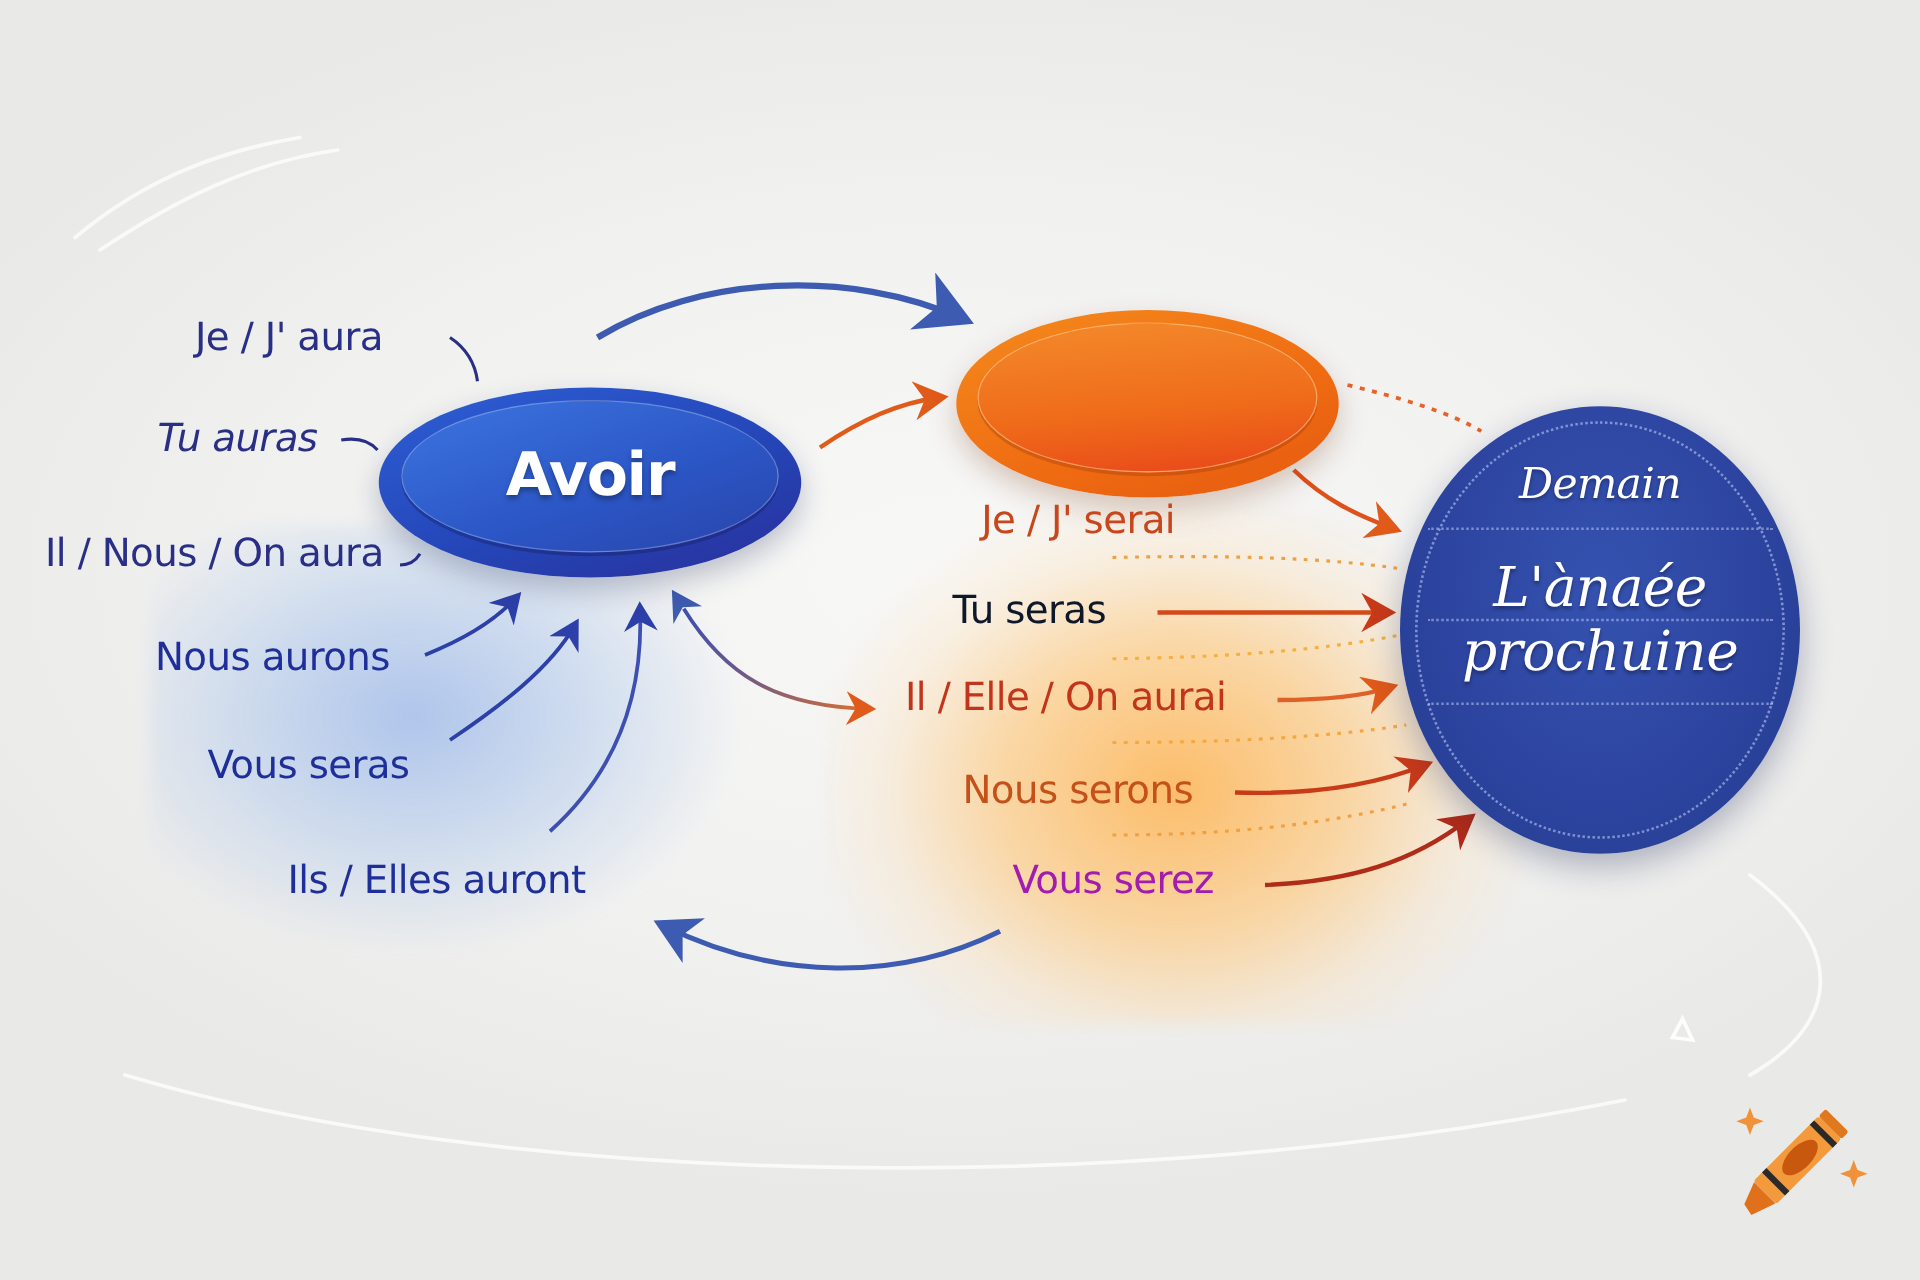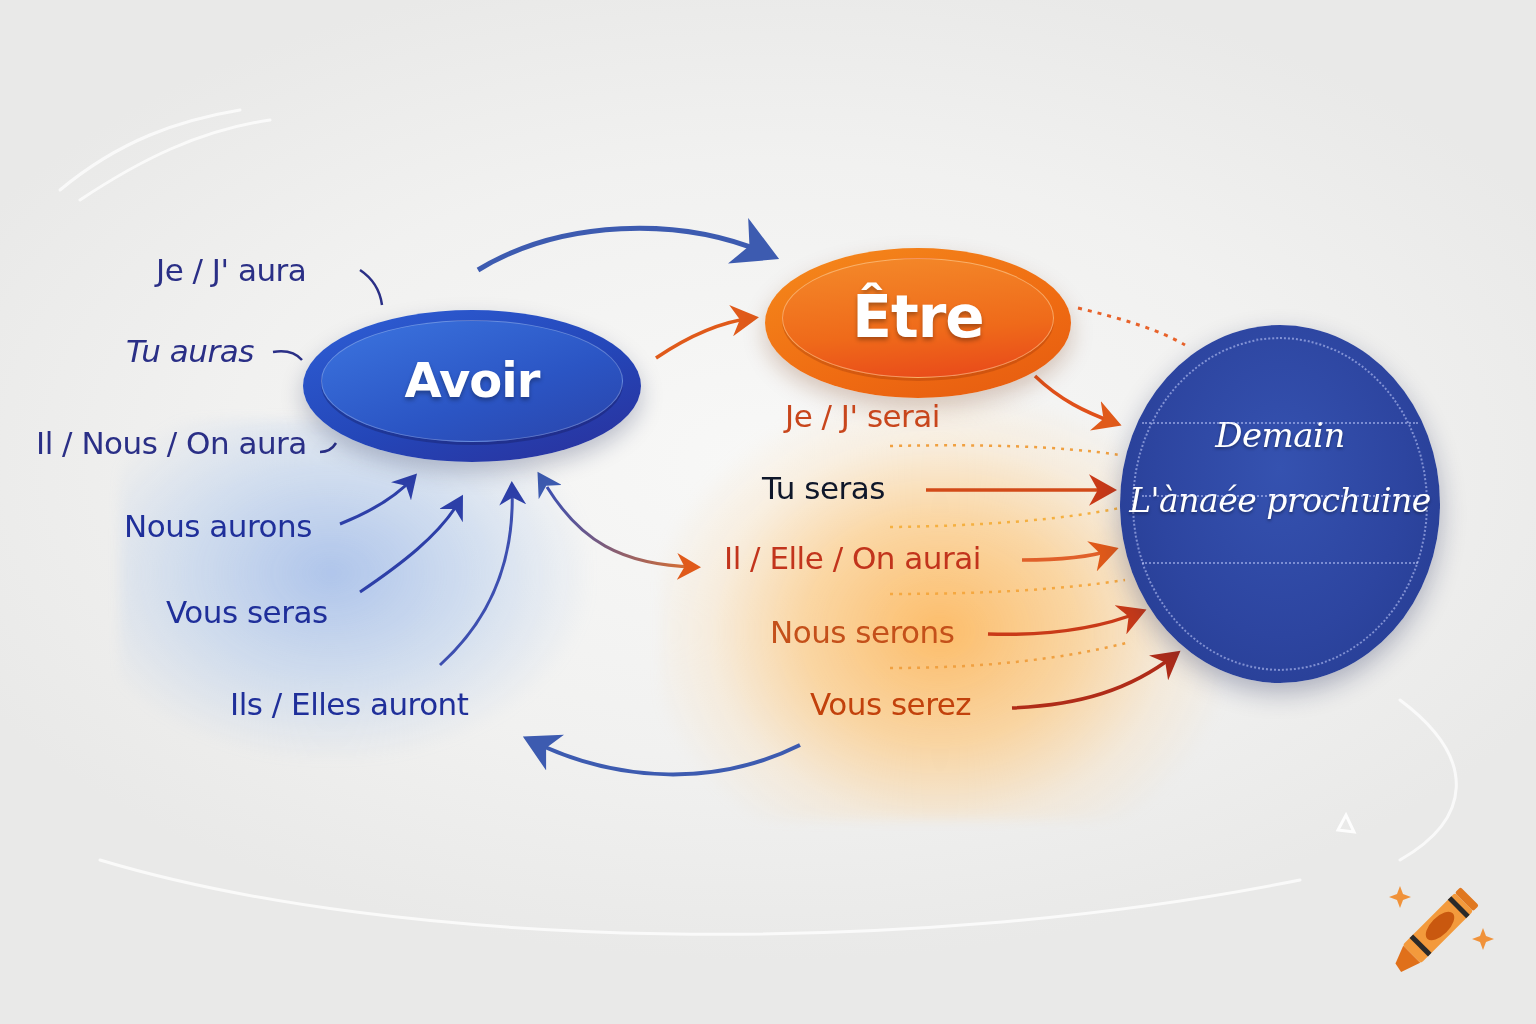--- a/index.html
+++ b/index.html
@@ -59,21 +59,20 @@
   }
   .time-circle .ring {
     position: absolute; inset: 12px; border-radius: 50%;
     border: 2px dotted rgba(200,210,255,0.55);
   }
   .time-circle .row {
     position: absolute; left: 0; right: 0; text-align: center;
     color: #fff; font-family: "DejaVu Serif", serif; font-style: italic;
     font-size: 34px; letter-spacing: -0.5px;
     text-shadow: 0 2px 3px rgba(0,0,0,0.35);
-    margin-top: 48px;
   }
   .time-circle .sep {
     position: absolute; left: 22px; right: 22px; border-top: 2px dotted rgba(200,210,255,0.5);
   }
 
   .conj {
     position: absolute; white-space: nowrap;
     font-family: "DejaVu Sans", sans-serif; font-size: 31px;
     letter-spacing: -0.5px;
   }
@@ -158,44 +157,43 @@
   </g>
 </svg>
 
 <div class="oval avoir">
   <div class="inner"></div>
   <span class="label">Avoir</span>
 </div>
 
 <div class="oval etre">
   <div class="inner"></div>
-  <span class="label">Être</span>
 </div>
 
 <div class="time-circle">
   <div class="ring"></div>
   <div class="row" style="top:42px;">Demain</div>
   <div class="sep" style="top:97px;"></div>
-  <div class="row" style="top:108px; font-size:33px;">L'ànaée prochuine</div>
+  <div class="row" style="top:120px; font-size:44px;">L'ànaée prochuine</div>
   <div class="sep" style="top:170px;"></div>
   <div class="sep" style="top:237px;"></div>
 </div>
 
 <div class="conj blue" style="left:156px; top:252px;">Je / J' aura</div>
 <div class="conj blue" style="left:126px; top:333px;font-style:italic;">Tu auras</div>
 <div class="conj blue" style="left:36px; top:425px;">Il / Nous / On aura</div>
 <div class="conj blue2" style="left:124px; top:508px;">Nous aurons</div>
 <div class="conj blue2" style="left:166px; top:594px;">Vous seras</div>
 <div class="conj blue2" style="left:230px; top:686px;">Ils / Elles auront</div>
 
 <div class="conj" style="left:785px; top:398px; color:#c8461c;">Je / J'  serai</div>
 <div class="conj" style="left:762px; top:470px; color:#0f172a;">Tu seras</div>
 <div class="conj" style="left:724px; top:540px; color:#c2341c;">Il / Elle / On aurai</div>
 <div class="conj" style="left:770px; top:614px; color:#c4501a;">Nous serons</div>
-<div class="conj" style="left:810px; top:686px; color:#c2410c;">Vous serez</div>
+<div class="conj" style="left:810px; top:686px; color:#a21caf;">Vous serez</div>
 
 <svg class="crayon" width="120" height="120" viewBox="0 0 120 120">
   <g transform="translate(60,60) rotate(-45)">
     <rect x="-40" y="-13" width="74" height="26" rx="3" fill="#f39a3c"></rect>
     <rect x="34" y="-13" width="8" height="26" rx="2" fill="#e07820"></rect>
     <rect x="24" y="-13" width="5" height="26" fill="#2a2a2a"></rect>
     <rect x="-30" y="-13" width="5" height="26" fill="#2a2a2a"></rect>
     <ellipse cx="0" cy="0" rx="18" ry="9" fill="#c9580f"></ellipse>
     <path d="M-40 -12 L-58 -5 L-60 5 L-40 12 Z" fill="#e0701a"></path>
   </g>

